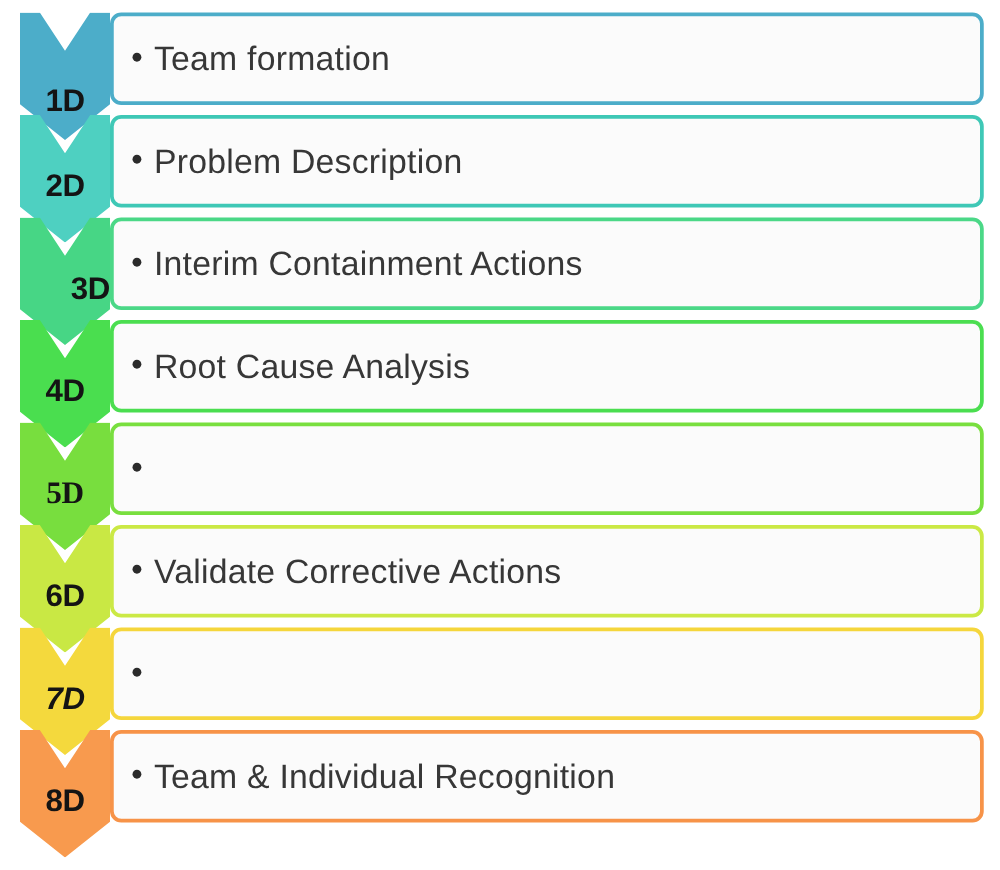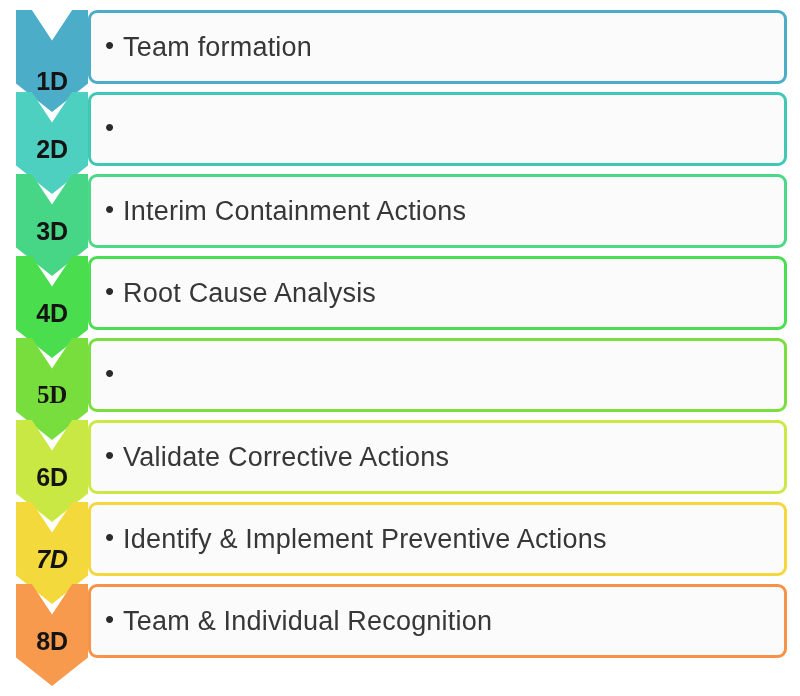--- a/index.html
+++ b/index.html
@@ -77,44 +77,44 @@
     <div class="chev" style="top: 420px; left: 16px; width: 72px; background: rgb(201, 232, 68);"></div>
     <div class="chev" style="top: 502px; left: 16px; width: 72px; background: rgb(244, 217, 61);"></div>
     <div class="chev" style="top: 584px; left: 16px; width: 72px; background: rgb(248, 154, 78);"></div>
     <div class="box" style="top: 10px; left: 88px; width: 699px; height: 74px; border-color: rgb(76, 173, 201);">
       <span class="bullet">•</span>
       <span class="box-text">Team formation</span>
     </div>
     <div class="chev-label" style="top: 52px; left: 16px; width: 72px; margin-top: 14px;">1D</div>
     <div class="box" style="top: 92px; left: 88px; width: 699px; height: 74px; border-color: rgb(63, 200, 182);">
       <span class="bullet">•</span>
+      <span class="box-text">Problem Description</span>
     </div>
     <div class="chev-label" style="top: 134px; left: 16px; width: 72px;">2D</div>
     <div class="box" style="top: 174px; left: 88px; width: 699px; height: 74px; border-color: rgb(75, 216, 135);">
       <span class="bullet">•</span>
       <span class="box-text">Interim Containment Actions</span>
     </div>
-    <div class="chev-label" style="top: 216px; left: 16px; width: 72px;">3D</div>
+    <div class="chev-label" style="top: 216px; left: 16px; width: 72px; text-align: right;">3D</div>
     <div class="box" style="top: 256px; left: 88px; width: 699px; height: 74px; border-color: rgb(75, 222, 80);">
       <span class="bullet">•</span>
       <span class="box-text">Root Cause Analysis</span>
     </div>
     <div class="chev-label" style="top: 298px; left: 16px; width: 72px;">4D</div>
     <div class="box" style="top: 338px; left: 88px; width: 699px; height: 74px; border-color: rgb(121, 223, 63);">
       <span class="bullet">•</span>
     </div>
     <div class="chev-label" style="top: 380px; left: 16px; width: 72px; font-family: Liberation Serif, serif;">5D</div>
     <div class="box" style="top: 420px; left: 88px; width: 699px; height: 74px; border-color: rgb(203, 233, 69);">
       <span class="bullet">•</span>
       <span class="box-text">Validate Corrective Actions</span>
     </div>
     <div class="chev-label" style="top: 462px; left: 16px; width: 72px; text-align: center;">6D</div>
     <div class="box" style="top: 502px; left: 88px; width: 699px; height: 74px; border-color: rgb(245, 214, 60);">
       <span class="bullet">•</span>
-      <span class="box-text">Identify &amp; Implement Preventive Actions</span>
     </div>
     <div class="chev-label" style="top: 544px; left: 16px; width: 72px; font-style: italic;">7D</div>
     <div class="box" style="top: 584px; left: 88px; width: 699px; height: 74px; border-color: rgb(247, 147, 72);">
       <span class="bullet">•</span>
       <span class="box-text">Team &amp; Individual Recognition</span>
     </div>
     <div class="chev-label" style="top: 626px; left: 16px; width: 72px;">8D</div>
   </div>
 
 </body></html>

